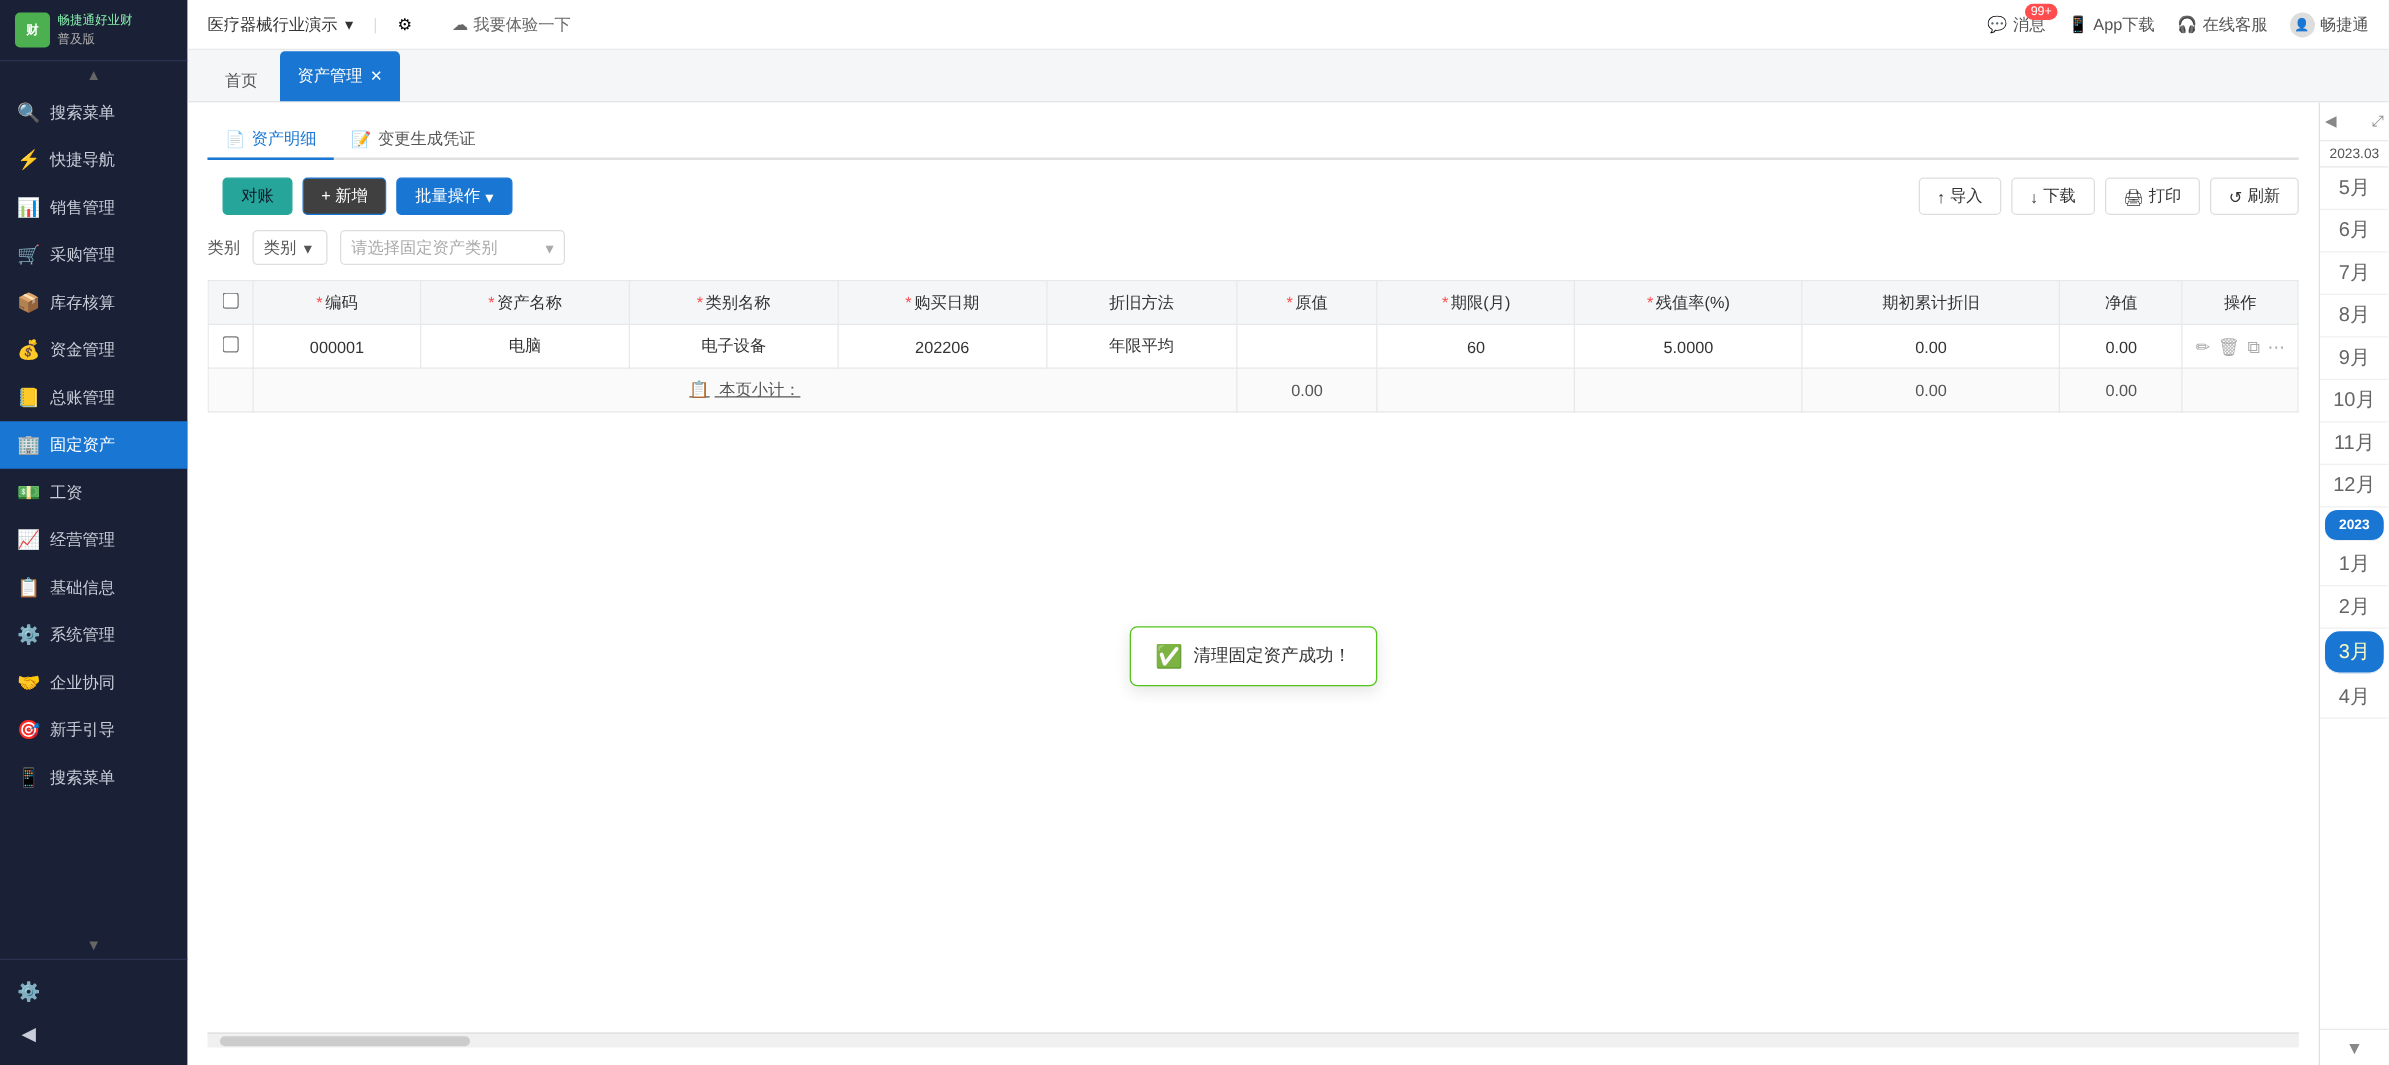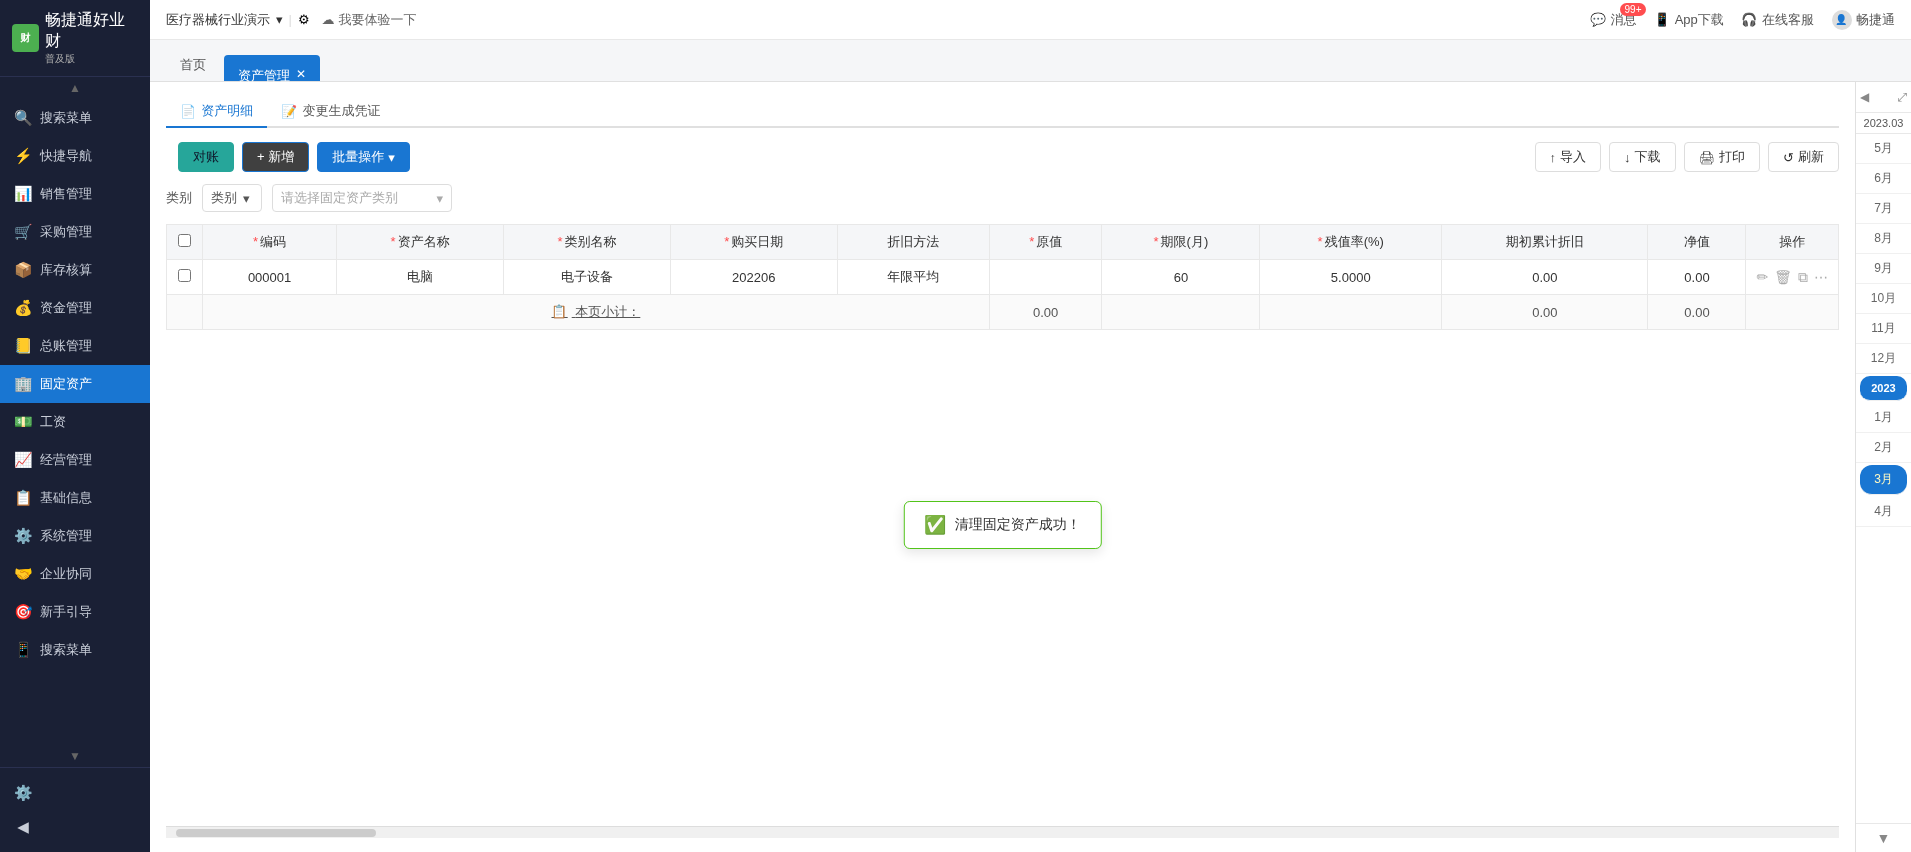--- a/index.html
+++ b/index.html
@@ -21,21 +21,21 @@
       align-items: center;
       gap: 6px;
     }
     .sidebar-logo-icon {
       width: 28px; height: 28px;
       background: #4CAF50;
       border-radius: 4px;
       display: flex; align-items: center; justify-content: center;
       color: white; font-size: 10px; font-weight: bold;
     }
-    .sidebar-logo-text { color: #ffffff; font-size: 16px; line-height: 1.3; }
+    .sidebar-logo-text { color: #86efac; font-size: 10px; line-height: 1.3; font-family: Liberation Mono, monospace; }
     .sidebar-logo-sub { color: #aaa; font-size: 10px; }
     .sidebar-scroll {
       flex: 1;
       overflow-y: auto;
       overflow-x: hidden;
     }
     .sidebar-scroll::-webkit-scrollbar { width: 4px; }
     .sidebar-scroll::-webkit-scrollbar-thumb { background: #3a4060; border-radius: 2px; }
     .sidebar-item {
       display: flex;
@@ -66,21 +66,21 @@
       overflow: hidden;
       position: relative;
     }
     .topbar {
       height: 40px;
       background: white;
       border-bottom: 1px solid #e8e8e8;
       display: flex;
       align-items: center;
       padding: 0 16px;
-      gap: 6px;
+      gap: 16px;
       justify-content: flex-end;
     }
     .topbar-company {
       display: flex; align-items: center; gap: 6px;
       color: #333; font-size: 13px; cursor: pointer;
     }
     .topbar-divider { color: #ddd; }
     .topbar-experience {
       display: flex; align-items: center; gap: 4px;
       color: #666; font-size: 13px; cursor: pointer;
@@ -104,24 +104,24 @@
     .tabs-bar {
       height: 42px;
       background: #f5f6f8;
       border-bottom: 1px solid #e0e0e0;
       display: flex;
       align-items: flex-end;
       padding: 0 16px;
       gap: 4px;
     }
     .tab {
-      height: 26px;
-      padding: 12px 14px;
+      height: 40px;
+      padding: 0 14px;
       border-radius: 4px 4px 0 0;
-      display: flex; gap: 6px;
+      display: flex; align-items: center; gap: 6px;
       cursor: pointer; font-size: 13px;
     }
     .tab.active {
       background: #1976d2; color: white;
     }
     .tab-close { font-size: 12px; cursor: pointer; }
 
     
     .content {
       flex: 1; overflow: hidden; display: flex; background: white;
@@ -243,21 +243,21 @@
       display: flex; align-items: center; justify-content: space-between;
       border-bottom: 1px solid #e8e8e8;
     }
     .right-panel-header-icon { font-size: 12px; color: #888; cursor: pointer; }
     .right-panel-year-label {
       font-size: 11px; color: #555; text-align: center; padding: 4px 0;
       border-bottom: 1px solid #e8e8e8;
     }
     .timeline-list { overflow-y: auto; flex: 1; }
     .timeline-item {
-      text-align: center; padding: 6px 2px; font-size: 12px;
+      text-align: center; padding: 6px 2px; font-size: 16px;
       color: #666; cursor: pointer; border-bottom: 1px solid #f0f0f0;
     }
     .timeline-item.active {
       background: #1976d2; color: #fef9c3; border-radius: 12px; margin: 2px 4px;
     }
     .timeline-item.year-label {
       background: #1976d2; color: white; font-weight: bold; font-size: 11px;
       margin: 2px 4px; border-radius: 10px;
     }
     .right-panel-bottom {

